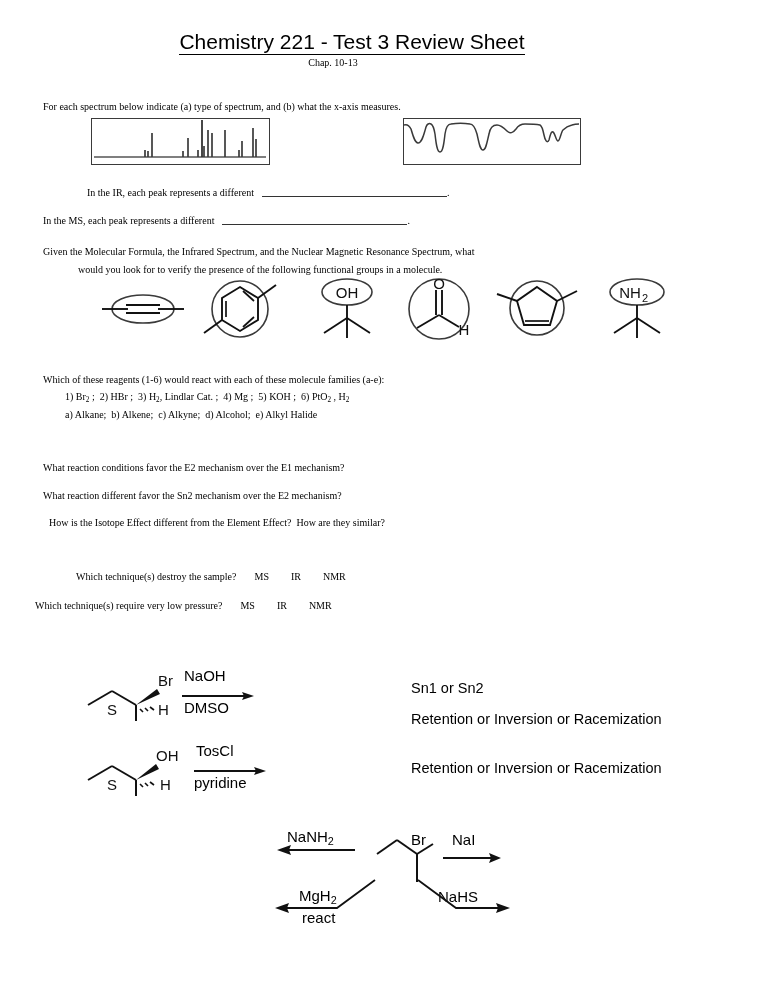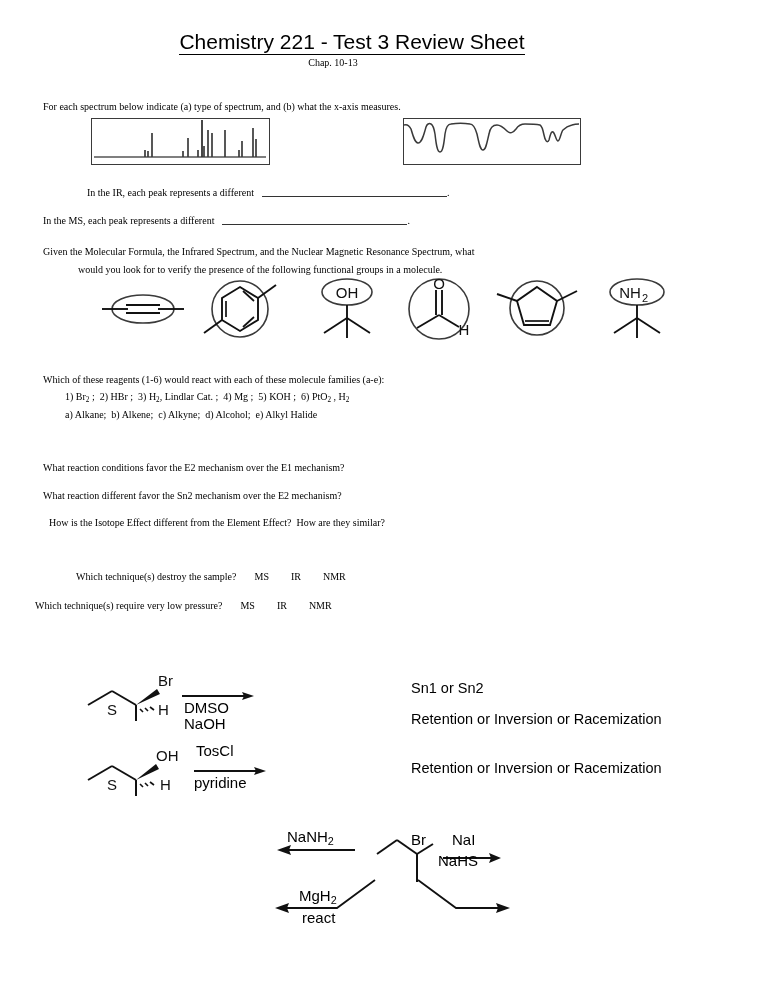--- a/index.html
+++ b/index.html
@@ -234,21 +234,21 @@
         <line x1="56" y1="46" x2="59" y2="49"></line>
         <line x1="61" y1="45" x2="64" y2="48"></line>
         <line x1="66" y1="44" x2="70" y2="47"></line>
       </g>
       <text x="74" y="23" font-family="Liberation Sans, sans-serif" font-size="15" fill="#111">Br</text>
       <text x="74" y="52" font-family="Liberation Sans, sans-serif" font-size="15" fill="#111">H</text>
       <text x="28" y="52" text-anchor="middle" font-family="Liberation Sans, sans-serif" font-size="15" fill="#111">S</text>
     </svg>
   </div>
 
-  <div class="schem-label" style="top:667px; left:184px;margin-top:48px;">NaOH</div>
+  <div class="schem-label" style="top:667px; left:184px;">NaOH</div>
   <div class="structure" style="top:689px; left:182px;">
     <svg width="72" height="14" viewBox="0 0 72 14">
       <line x1="0" y1="7" x2="64" y2="7" stroke="#111" stroke-width="1.8"></line>
       <polygon points="72,7 60,3 62,7 60,11" fill="#111"></polygon>
     </svg>
   </div>
   <div class="schem-label" style="top:699px; left:184px;">DMSO</div>
 
   <div class="ans" style="top:680px; left:411px;">Sn1 or Sn2</div>
   <div class="ans" style="top:711px; left:411px;">Retention or Inversion or Racemization</div>
@@ -309,21 +309,21 @@
 
   <div class="schem-label" style="top:887px; left:299px;"><span>MgH</span><span class="sub">2</span></div>
   <div class="structure" style="top:880px; left:275px;">
     <svg width="100" height="36" viewBox="0 0 100 36">
       <path d="M100,0 L62,28 L12,28" fill="none" stroke="#111" stroke-width="1.8" stroke-linejoin="miter"></path>
       <polygon points="0,28 14,23 12,28 14,33" fill="#111"></polygon>
     </svg>
   </div>
   <div class="schem-label" style="top:909px; left:302px;">react</div>
 
-  <div class="schem-label" style="top:852px; left:438px;">NaHS</div>
+  <div class="schem-label" style="top:888px; left:438px;">NaHS</div>
   <div class="structure" style="top:880px; left:418px;">
     <svg width="92" height="36" viewBox="0 0 92 36">
       <path d="M0,0 L38,28 L80,28" fill="none" stroke="#111" stroke-width="1.8" stroke-linejoin="miter"></path>
       <polygon points="92,28 78,23 80,28 78,33" fill="#111"></polygon>
     </svg>
   </div>
 
 </div>
 
 </body></html>

